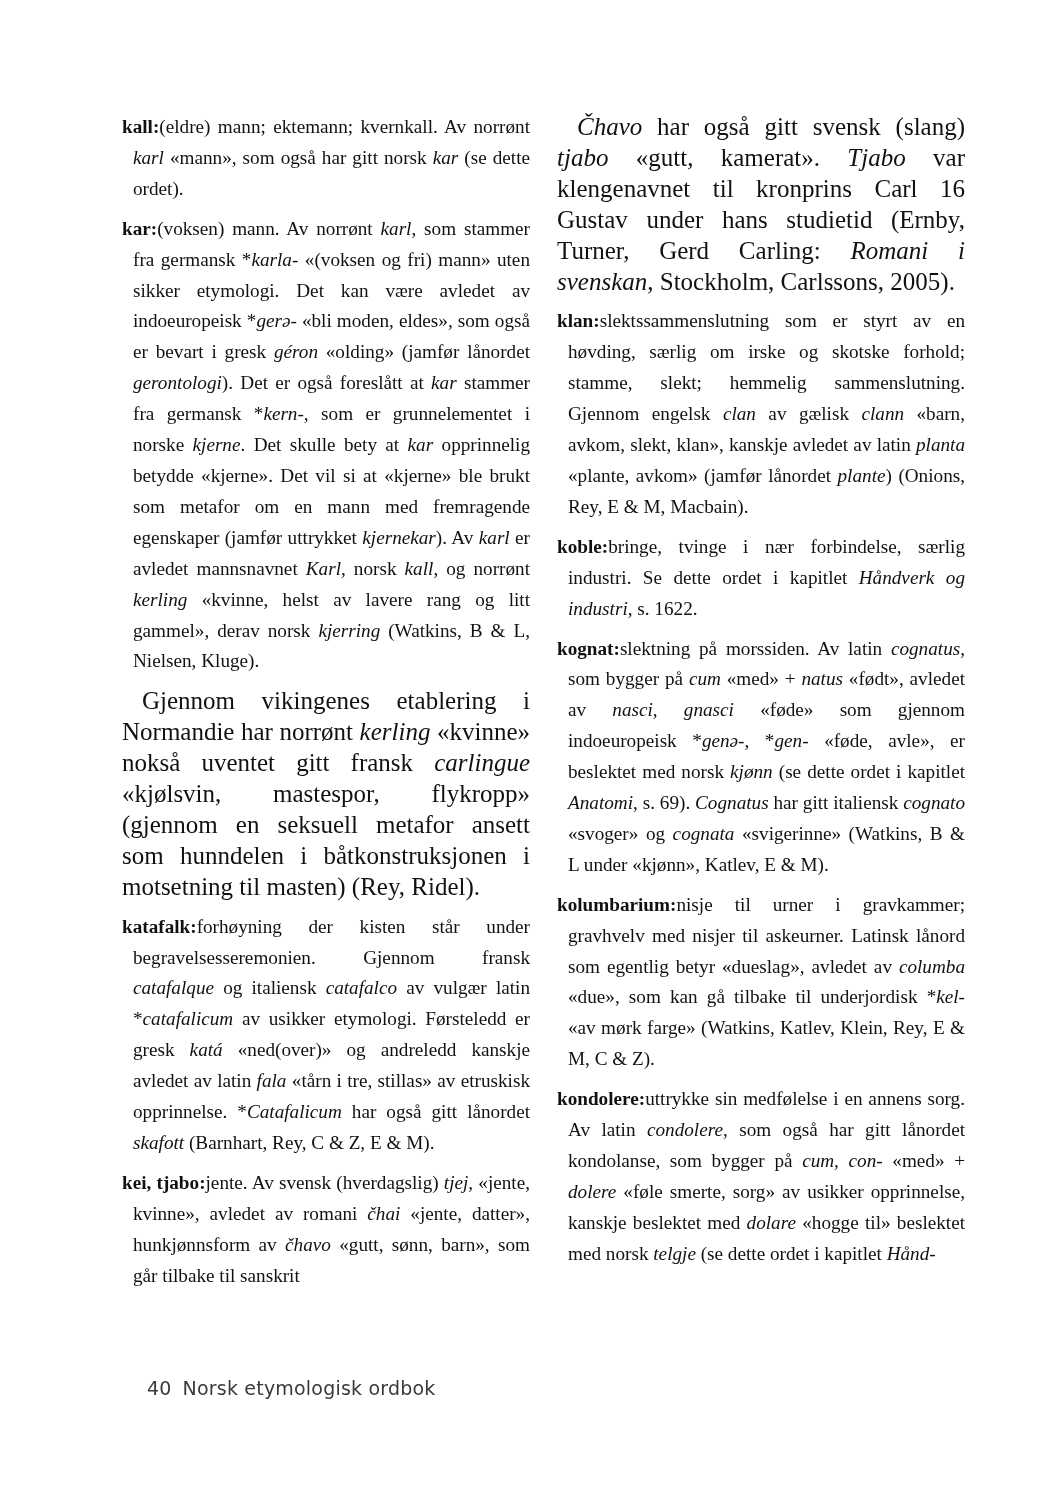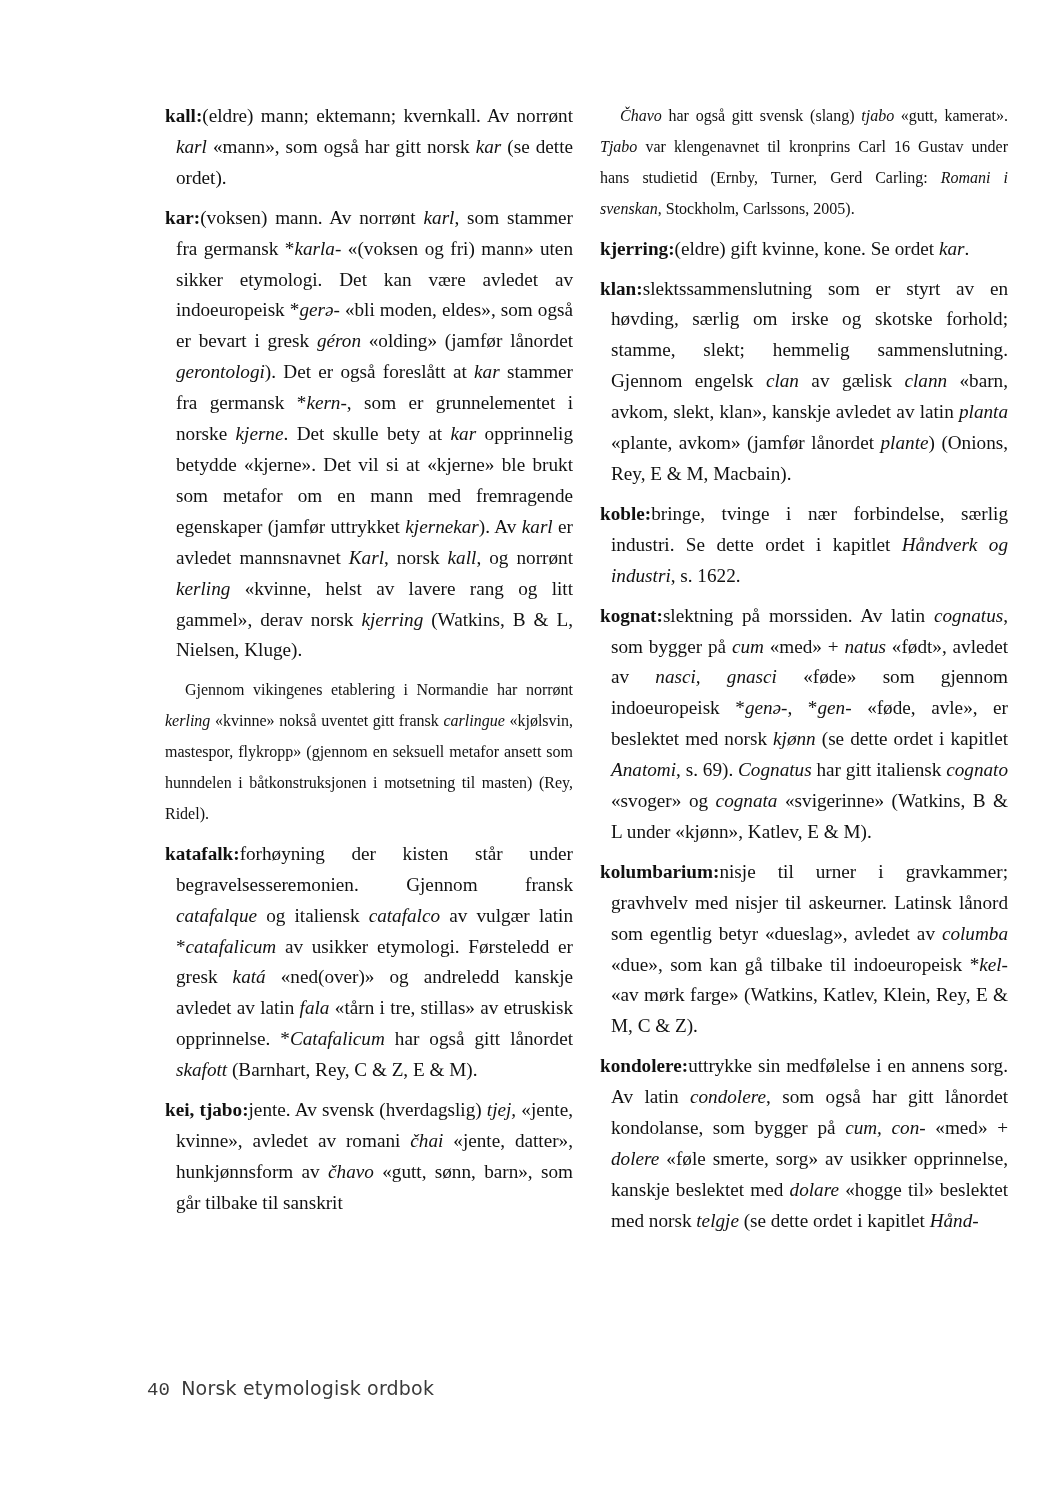--- a/index.html
+++ b/index.html
@@ -15,27 +15,26 @@
     position: relative;
     width: 1057px;
     height: 1493px;
     background: #ffffff;
     overflow: hidden;
     box-sizing: border-box;
   }
   #columns {
     position: absolute;
     left: 122px;
-    top: 101px;
+    top: 112px;
     width: 843px;
     height: 1185px;
     display: flex;
     flex-direction: row;
     gap: 0px;
-    margin-left: 43px;
   }
   .column {
     width: 408px;
     box-sizing: border-box;
   }
   .column.left { margin-right: 27px; }
   .entry {
     margin: 0 0 9px 0;
     padding: 0;
     text-align: justify;
@@ -44,61 +43,60 @@
     line-height: 30.9px;
     text-indent: -11px;
     padding-left: 11px;
     hyphens: manual;
   }
   .para {
     margin: 0 0 9px 0;
     padding: 0;
     text-align: justify;
     text-justify: inter-word;
-    font-size: 16px;
+    font-size: 25px;
     line-height: 30.9px;
     text-indent: 20px;
     hyphens: manual;
   }
   .entry:last-child, .para:last-child { margin-bottom: 0; }
   .hw { font-weight: bold; }
   .it { font-style: italic; }
   .bd { font-weight: normal; }
   #footer {
     position: absolute;
     left: 122px;
     top: 1355px;
     font-family: "DejaVu Sans", "Liberation Sans", sans-serif;
     font-size: 19px;
     letter-spacing: 0.2px;
     color: #3a3a3a;
     white-space: pre;
   }
-  #footer .pnum { margin-right: 11px; font-family: Liberation Mono, monospace; }
+  #footer .pnum { margin-right: 11px; }
 </style>
 </head>
 <body>
 
 <div id="page">
 
   <div id="columns">
     <div class="column left">
         <p class="entry"><span class="hw">kall:</span><span>(eldre) mann; ektemann; kvernkall. Av norrønt </span><span class="it">karl</span><span> «mann», som også har gitt norsk </span><span class="it">kar</span><span> (se dette ordet).</span></p>
         <p class="entry"><span class="hw">kar:</span><span>(voksen) mann. Av norrønt </span><span class="it">karl</span><span>, som stammer fra germansk *</span><span class="it">karla-</span><span> «(voksen og fri) mann» uten sikker etymologi. Det kan være avledet av indoeuropeisk *</span><span class="it">gerə-</span><span> «bli moden, eldes», som også er bevart i gresk </span><span class="it">géron</span><span> «olding» (jamfør lånordet </span><span class="it">gerontologi</span><span>). Det er også foreslått at </span><span class="it">kar</span><span> stammer fra germansk *</span><span class="it">kern-</span><span>, som er grunnelementet i norske </span><span class="it">kjerne</span><span>. Det skulle bety at </span><span class="it">kar</span><span> opprinnelig betydde «kjerne». Det vil si at «kjerne» ble brukt som metafor om en mann med fremragende egenskaper (jamfør uttrykket </span><span class="it">kjernekar</span><span>). Av </span><span class="it">karl</span><span> er avledet mannsnavnet </span><span class="it">Karl</span><span>, norsk </span><span class="it">kall</span><span>, og norrønt </span><span class="it">kerling</span><span> «kvinne, helst av lavere rang og litt gammel», derav norsk </span><span class="it">kjerring</span><span> (Watkins, B &amp; L, Nielsen, Kluge).</span></p>
         <p class="para"><span>Gjennom vikingenes etablering i Normandie har norrønt </span><span class="it">kerling</span><span> «kvinne» nokså uventet gitt fransk </span><span class="it">carlingue</span><span> «kjølsvin, mastespor, flykropp» (gjennom en seksuell metafor ansett som hunndelen i båtkonstruksjonen i motsetning til masten) (Rey, Ridel).</span></p>
         <p class="entry"><span class="hw">katafalk:</span><span>forhøyning der kisten står under begravelsesseremonien. Gjennom fransk </span><span class="it">catafalque</span><span> og italiensk </span><span class="it">catafalco</span><span> av vulgær latin *</span><span class="it">catafalicum</span><span> av usikker etymologi. Førsteledd er gresk </span><span class="it">katá</span><span> «ned(over)» og andreledd kanskje avledet av latin </span><span class="it">fala</span><span> «tårn i tre, stillas» av etruskisk opprinnelse. *</span><span class="it">Catafalicum</span><span> har også gitt lånordet </span><span class="it">skafott</span><span> (Barnhart, Rey, C &amp; Z, E &amp; M).</span></p>
         <p class="entry"><span class="hw">kei, tjabo:</span><span>jente. Av svensk (hverdagslig) </span><span class="it">tjej,</span><span> «jente, kvinne», avledet av romani </span><span class="it">čhai</span><span> «jente, datter», hunkjønnsform av </span><span class="it">čhavo</span><span> «gutt, sønn, barn», som går tilbake til sanskrit</span></p>
       </div>
     <div class="column right">
         <p class="para"><span class="it">Čhavo</span><span> har også gitt svensk (slang) </span><span class="it">tjabo</span><span> «gutt, kamerat». </span><span class="it">Tjabo</span><span> var klengenavnet til kronprins Carl 16 Gustav under hans studietid (Ernby, Turner, Gerd Carling: </span><span class="it">Romani i svenskan</span><span>, Stockholm, Carlssons, 2005).</span></p>
-        <p class="entry"><span class="hw">kjerring:</span><span>(eldre) gift kvinne, kone. Se ordet </span><span class="it">kar</span><span>.</span></p>
         <p class="entry"><span class="hw">klan:</span><span>slektssammenslutning som er styrt av en høvding, særlig om irske og skotske forhold; stamme, slekt; hemmelig sammenslutning. Gjennom engelsk </span><span class="it">clan</span><span> av gælisk </span><span class="it">clann</span><span> «barn, avkom, slekt, klan», kanskje avledet av latin </span><span class="it">planta</span><span> «plante, avkom» (jamfør lånordet </span><span class="it">plante</span><span>) (Onions, Rey, E &amp; M, Macbain).</span></p>
         <p class="entry"><span class="hw">koble:</span><span>bringe, tvinge i nær forbindelse, særlig industri. Se dette ordet i kapitlet </span><span class="it">Håndverk og industri</span><span>, s. 1622.</span></p>
         <p class="entry"><span class="hw">kognat:</span><span>slektning på morssiden. Av latin </span><span class="it">cognatus</span><span>, som bygger på </span><span class="it">cum</span><span> «med» + </span><span class="it">natus</span><span> «født», avledet av </span><span class="it">nasci, gnasci</span><span> «føde» som gjennom indoeuropeisk *</span><span class="it">genə-,</span><span> *</span><span class="it">gen-</span><span> «føde, avle», er beslektet med norsk </span><span class="it">kjønn</span><span> (se dette ordet i kapitlet </span><span class="it">Anatomi</span><span>, s. 69). </span><span class="it">Cognatus</span><span> har gitt italiensk </span><span class="it">cognato</span><span> «svoger» og </span><span class="it">cognata</span><span> «svigerinne» (Watkins, B &amp; L under «kjønn», Katlev, E &amp; M).</span></p>
-        <p class="entry"><span class="hw">kolumbarium:</span><span>nisje til urner i gravkammer; gravhvelv med nisjer til askeurner. Latinsk lånord som egentlig betyr «dueslag», avledet av </span><span class="it">columba</span><span> «due», som kan gå tilbake til indoeuropeisk *</span><span class="it">kel-</span><span> «av mørk farge» (Watkins, Katlev, Klein, Rey, E &amp; M, C &amp; Z).</span></p>
+        <p class="entry"><span class="hw">kolumbarium:</span><span>nisje til urner i gravkammer; gravhvelv med nisjer til askeurner. Latinsk lånord som egentlig betyr «dueslag», avledet av </span><span class="it">columba</span><span> «due», som kan gå tilbake til underjordisk *</span><span class="it">kel-</span><span> «av mørk farge» (Watkins, Katlev, Klein, Rey, E &amp; M, C &amp; Z).</span></p>
         <p class="entry"><span class="hw">kondolere:</span><span>uttrykke sin medfølelse i en annens sorg. Av latin </span><span class="it">condolere</span><span>, som også har gitt lånordet </span><span class="bd">kondolanse</span><span>, som bygger på </span><span class="it">cum, con-</span><span> «med» + </span><span class="it">dolere</span><span> «føle smerte, sorg» av usikker opprinnelse, kanskje beslektet med </span><span class="it">dolare</span><span> «hogge til» beslektet med norsk </span><span class="it">telgje</span><span> (se dette ordet i kapitlet </span><span class="it">Hånd-</span></p>
       </div>
   </div>
 
   <div id="footer">
     <span class="pnum">40</span><span>Norsk etymologisk ordbok</span>
   </div>
 
 </div>
 

